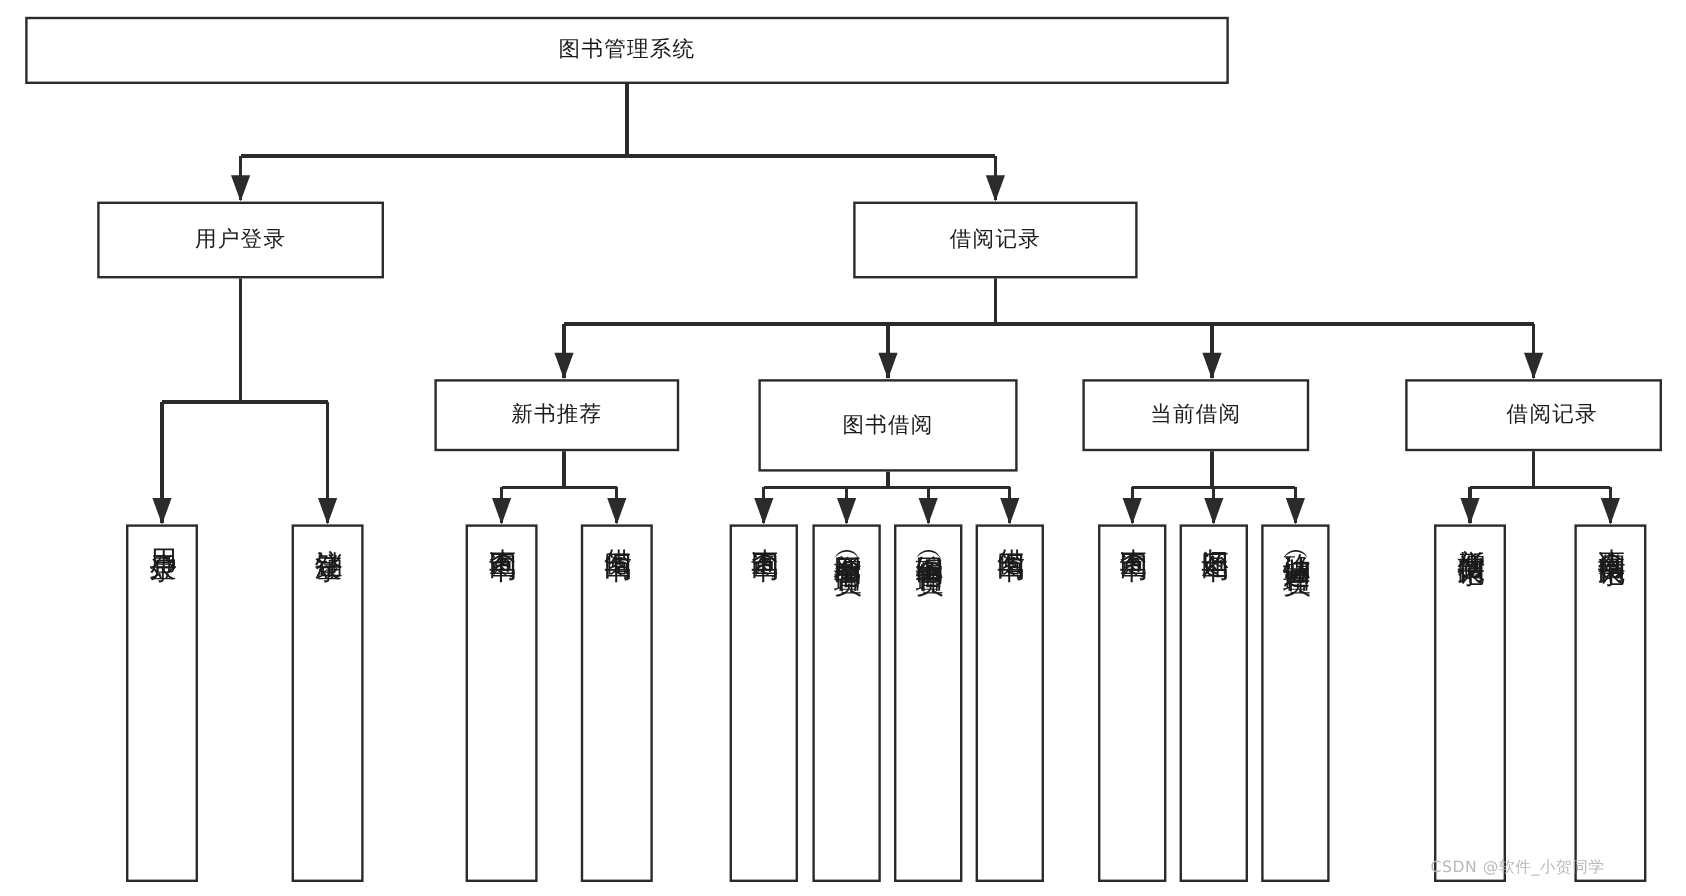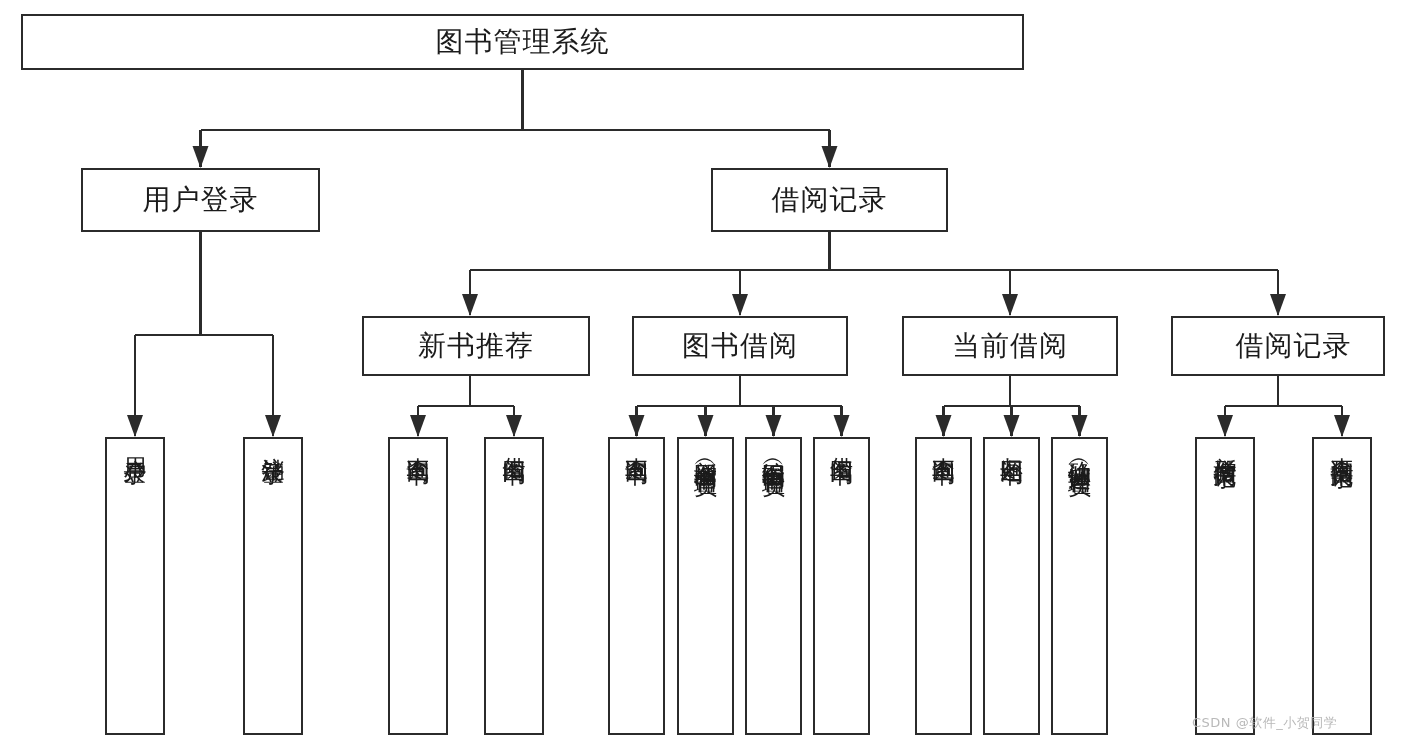--- a/index.html
+++ b/index.html
@@ -27,21 +27,21 @@
     position: absolute;
     box-sizing: border-box;
     border: 2.5px solid #2b2b2b;
     background: #ffffff;
     display: flex;
     align-items: center;
     justify-content: center;
     color: #1b1b1b;
   }
   .node-h .label {
-    font-size: 28px;
+    font-size: 18px;
     line-height: 1.2;
     letter-spacing: 1px;
     white-space: nowrap;
   }
   .node-v {
     align-items: flex-start;
     justify-content: center;
     padding-top: 0;
   }
   .node-v .label {
@@ -124,27 +124,27 @@
   <div id="nodes">
       <div class="node node-h" style="left: 21px; top: 14px; width: 1003px; height: 56px; border-color: rgb(43, 43, 43); background: rgb(255, 255, 255); color: rgb(27, 27, 27);">
         <span class="label">图书管理系统</span>
       </div>
       <div class="node node-h" style="left: 81px; top: 168px; width: 239px; height: 64px; border-color: rgb(43, 43, 43); background: rgb(255, 255, 255); color: rgb(27, 27, 27);">
         <span class="label">用户登录</span>
       </div>
       <div class="node node-h" style="left: 711px; top: 168px; width: 237px; height: 64px; border-color: rgb(43, 43, 43); background: rgb(255, 255, 255); color: rgb(27, 27, 27);">
         <span class="label">借阅记录</span>
       </div>
-      <div class="node node-h" style="left: 362px; top: 316px; width: 228px; height: 60px; border-color: rgb(43, 43, 43); background: rgb(255, 255, 255); color: rgb(27, 27, 27);">
+      <div class="node node-h" style="left: 362px; top: 316px; width: 204px; height: 60px; border-color: rgb(43, 43, 43); background: rgb(255, 255, 255); color: rgb(27, 27, 27);">
         <span class="label">新书推荐</span>
       </div>
-      <div class="node node-h" style="left: 632px; top: 316px; width: 216px; height: 60px; border-color: rgb(43, 43, 43); background: rgb(255, 255, 255); color: rgb(27, 27, 27);">
+      <div class="node node-h" style="left: 632px; top: 316px; width: 216px; height: 77px; border-color: rgb(43, 43, 43); background: rgb(255, 255, 255); color: rgb(27, 27, 27);">
         <span class="label">图书借阅</span>
       </div>
-      <div class="node node-h" style="left: 902px; top: 316px; width: 216px; height: 60px; border-color: rgb(43, 43, 43); background: rgb(255, 255, 255); color: rgb(27, 27, 27);">
+      <div class="node node-h" style="left: 902px; top: 316px; width: 189px; height: 60px; border-color: rgb(43, 43, 43); background: rgb(255, 255, 255); color: rgb(27, 27, 27);">
         <span class="label">当前借阅</span>
       </div>
       <div class="node node-h" style="left: 1171px; top: 316px; width: 214px; height: 60px; border-color: rgb(43, 43, 43); background: rgb(255, 255, 255); color: rgb(27, 27, 27); padding-left: 31px;">
         <span class="label">借阅记录</span>
       </div>
       <div class="node node-v align-mid" style="left: 105px; top: 437px; width: 60px; height: 298px; border-color: rgb(43, 43, 43); background: rgb(255, 255, 255); color: rgb(27, 27, 27);">
         <span class="label">用户登录</span>
       </div>
       <div class="node node-v align-mid" style="left: 243px; top: 437px; width: 60px; height: 298px; border-color: rgb(43, 43, 43); background: rgb(255, 255, 255); color: rgb(27, 27, 27);">
         <span class="label">注销登录</span>

